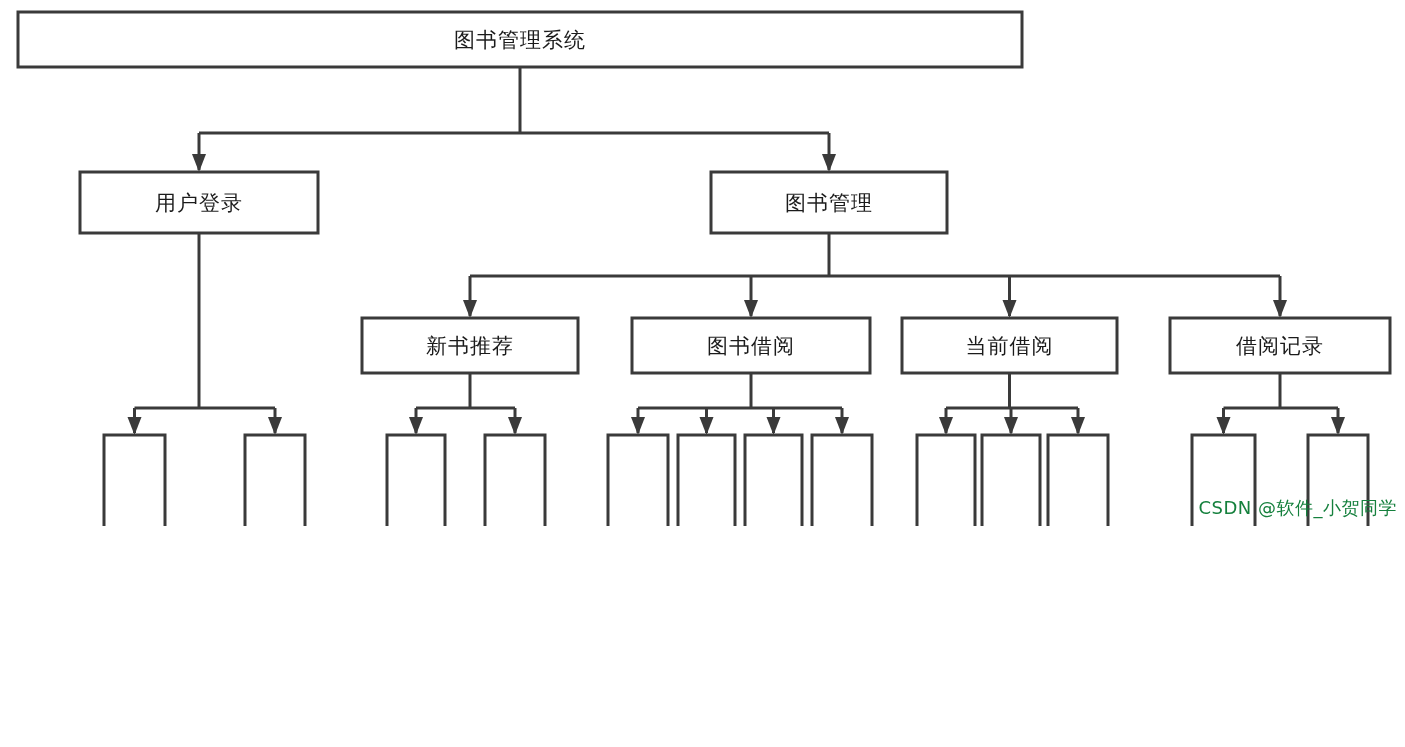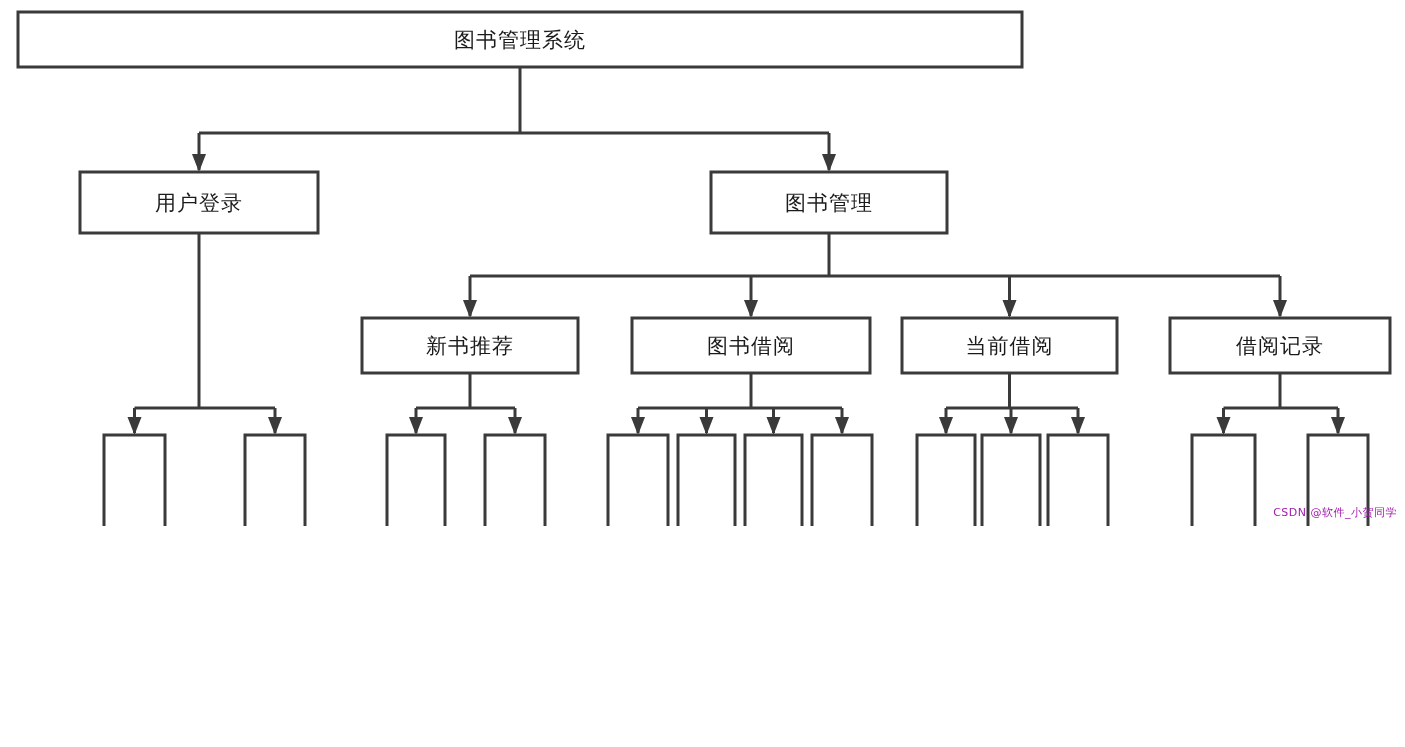--- a/index.html
+++ b/index.html
@@ -69,22 +69,22 @@
     color: #1b1b1b;
     letter-spacing: 3px;
     white-space: nowrap;
     text-align: center;
   }
   .watermark {
     position: absolute;
     right: 8px;
     bottom: 6px;
     font-family: "DejaVu Sans", "Liberation Sans", sans-serif;
-    font-size: 11px;
-    color: #a21caf;
+    font-size: 18px;
+    color: #15803d;
     letter-spacing: 0.5px;
     white-space: nowrap;
     user-select: none;
   }
 </style>
 </head>
 <body>
 
 <div id="diagram-root">
 

